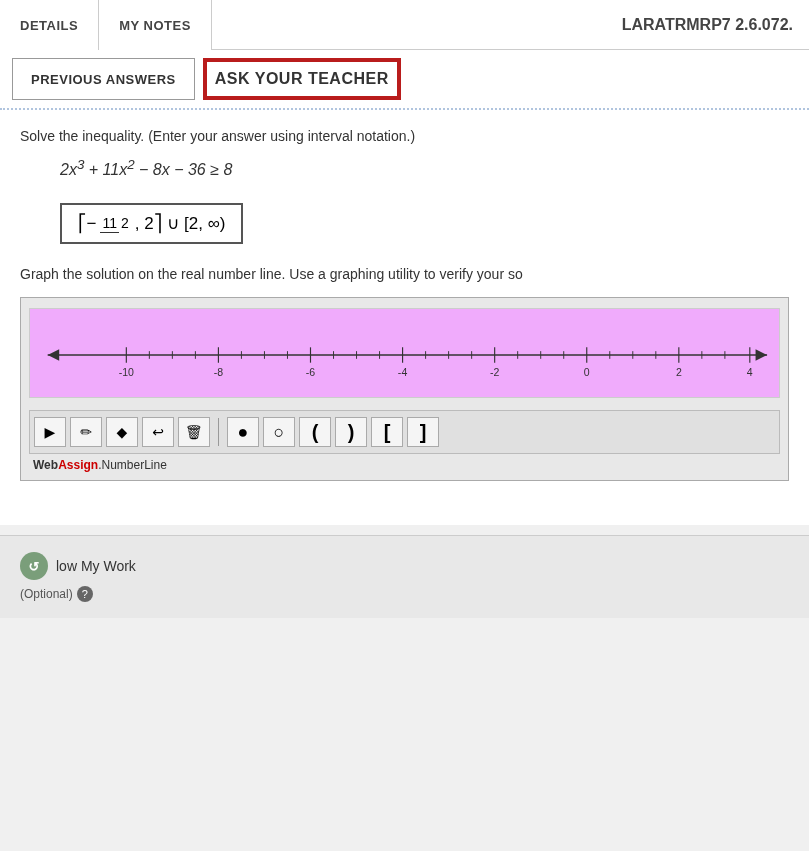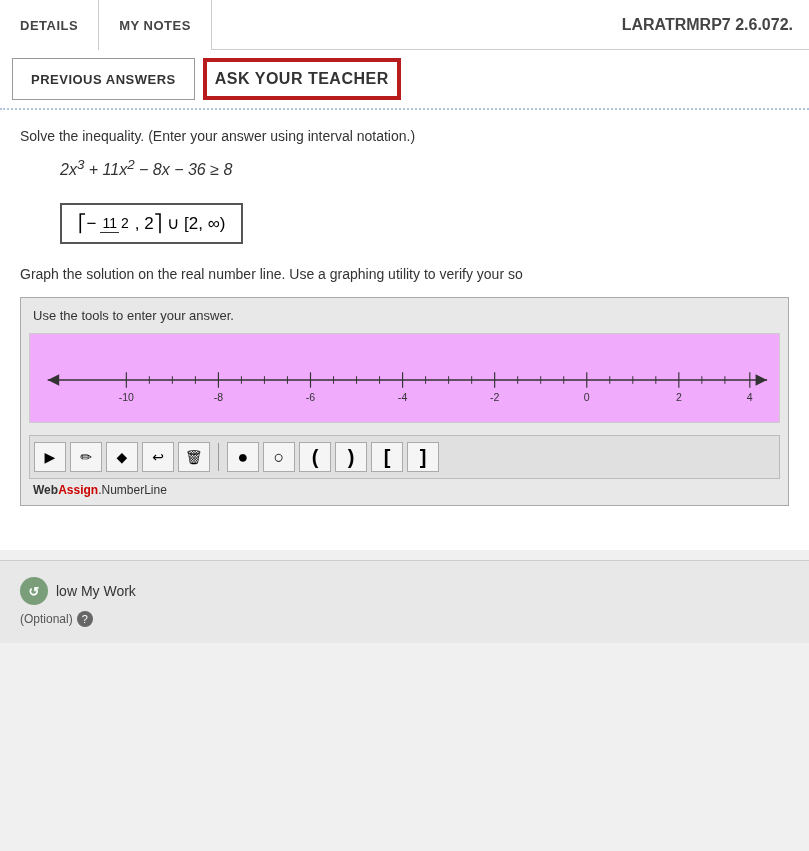--- a/index.html
+++ b/index.html
@@ -301,21 +301,20 @@
       </span>
       <span>, 2⎤ ∪ [2, ∞)</span>
     </span>
   </div>
 
   
   <p class="graph-instruction">Graph the solution on the real number line. Use a graphing utility to verify your so</p>
 
   
   <div class="graph-tool-container">
-    <div class="graph-tool-header">Use the tools to enter your answer.</div>
 
     <div class="number-line-area">
       <svg class="number-line-svg" viewBox="0 0 760 60">
 
         <polygon points="8,30 20,24 20,36" fill="#333"></polygon>
 
         <line x1="8" y1="30" x2="758" y2="30" stroke="#333" stroke-width="1.5"></line>
 
         <polygon points="758,30 746,24 746,36" fill="#333"></polygon>
 

